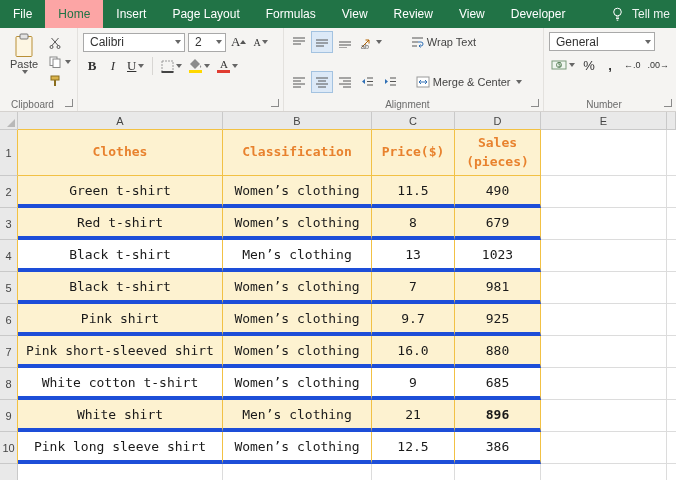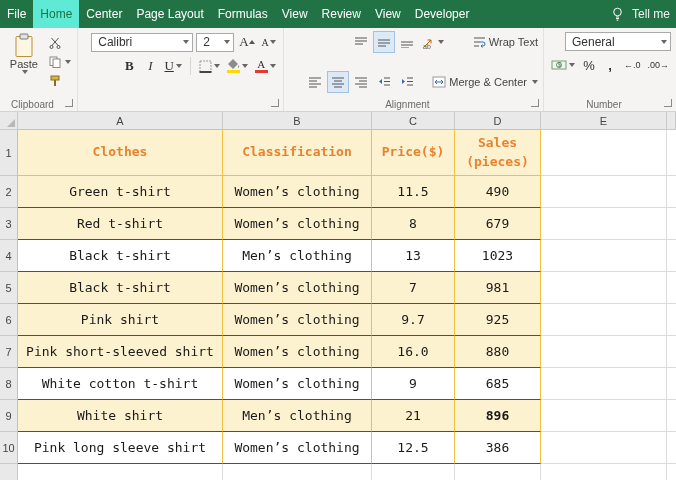--- a/index.html
+++ b/index.html
@@ -1,29 +1,29 @@
 <!DOCTYPE html>
 <html><head>
 <meta charset="utf-8">
 <style>
   * { margin:0; padding:0; box-sizing:border-box; }
   html,body { width:676px; height:480px; overflow:hidden; }
   body { font-family:"Liberation Sans", sans-serif; background:#fff; cursor:default; }
 
   
   .tabbar { height:28px; background:#217346; display:flex; align-items:stretch; overflow:hidden; }
-  .tab { color:#fff; font-size:12px; padding:0 7px; display:flex; align-items:center; white-space:nowrap; }
-  .tab.active { background:#5eead4; color:#217346; }
+  .tab { color:#fff; font-size:12px; padding:0 13px; display:flex; align-items:center; white-space:nowrap; }
+  .tab.active { background:#fca5a5; color:#217346; }
   .tellme { margin-left:auto; display:flex; align-items:center; gap:8px; color:rgba(255,255,255,.92);
             font-size:12px; padding:0 6px; white-space:nowrap; }
 
   
   .ribbon { height:84px; background:#f5f4f2; border-bottom:1px solid #d5d2cf; display:flex; }
   .rgroup { position:relative; padding:4px 5px 14px; border-right:1px solid #e3e1de;
-            display:flex; flex-direction:column; justify-content:flex-start;align-items:flex-end; }
+            display:flex; flex-direction:column; justify-content:flex-start; }
   .glabel { position:absolute; bottom:1px; left:0; right:12px; text-align:center; font-size:10px; color:#6b6b6b; }
   .launcher { position:absolute; bottom:4px; right:4px; width:8px; height:8px;
               border-right:1px solid #8a8a8a; border-bottom:1px solid #8a8a8a; }
   .rrow { display:flex; align-items:center; gap:3px; }
   .g-clip { width:78px; }
   .g-font { width:212px; }
   .g-align { width:268px; }
   .g-num  { flex:1; border-right:none; }
 
   .dd { width:0; height:0; border-left:3px solid transparent; border-right:3px solid transparent;
@@ -59,21 +59,21 @@
   td { overflow:hidden; vertical-align:middle; }
   tr.lrow td { height:18px; background:#e9e9e9; border-right:1px solid #c9c9c9; border-bottom:1px solid #c9c9c9;
                font-size:11px; color:#454545; text-align:center; }
   tr.lrow td.goldb { border-bottom:1px solid #f2c144; }
   .selall { position:relative; }
   .selall::after { content:""; position:absolute; right:2px; bottom:2px;
                    border-left:8px solid transparent; border-bottom:8px solid #b8b8b8; }
   .gut { background:#e9e9e9; border-right:1px solid #c9c9c9; border-bottom:1px solid #c9c9c9;
          font-size:11px; color:#454545; text-align:center; }
   tr.hr .gut, tr.r .gut { border-right-color:#f2c144; }
-  .cell { border-right:1px solid #f2c144; border-bottom:1px solid #1d4ed8; text-align:center;
+  .cell { border-right:1px solid #f2c144; border-bottom:4px solid #1d4ed8; text-align:center;
           font-family:"DejaVu Sans Mono", monospace; font-size:13px; color:#1a1a1a; background:#fff;
           white-space:nowrap; }
   .cell.fill { background:#fdf2d0; }
   .hcell { font-weight:bold; color:#e8822e; background:#fdf2d0; border-right:1px solid #f2c144;
            border-bottom:1px solid #f2c144; text-align:center; font-family:"DejaVu Sans Mono", monospace;
            font-size:13px; line-height:1.4; white-space:normal; }
   .ecell { background:#fff; border-right:1px solid #dcdcdc; border-bottom:1px solid #dcdcdc; }
   .fcell { background:#fff; border-bottom:1px solid #dcdcdc; }
   tr.hr { height:46px; }
   tr.r  { height:32px; }
@@ -81,21 +81,21 @@
   tr.partial td { border-bottom:none; }
   tr.partial .pcell { background:#fff; border-right:1px solid #dcdcdc; }
   tr.partial .gut { border-right-color:#c9c9c9; }
 </style>
 </head>
 <body>
 
 <div class="tabbar">
   <div class="tab">File</div>
   <div class="tab active">Home</div>
-  <div class="tab">Center</div>
+  <div class="tab">Insert</div>
   <div class="tab">Page Layout</div>
   <div class="tab">Formulas</div>
   <div class="tab">View</div>
   <div class="tab">Review</div>
   <div class="tab">View</div>
   <div class="tab">Developer</div>
   <div class="tellme">
     <svg width="13" height="14" viewBox="0 0 13 14">
       <circle cx="6.5" cy="5" r="3.8" fill="none" stroke="#fff" stroke-width="1"></circle>
       <path d="M5 10 h3 M5 11.6 h3 M5.7 13.2 h1.6" stroke="#fff" stroke-width="1" fill="none"></path>

